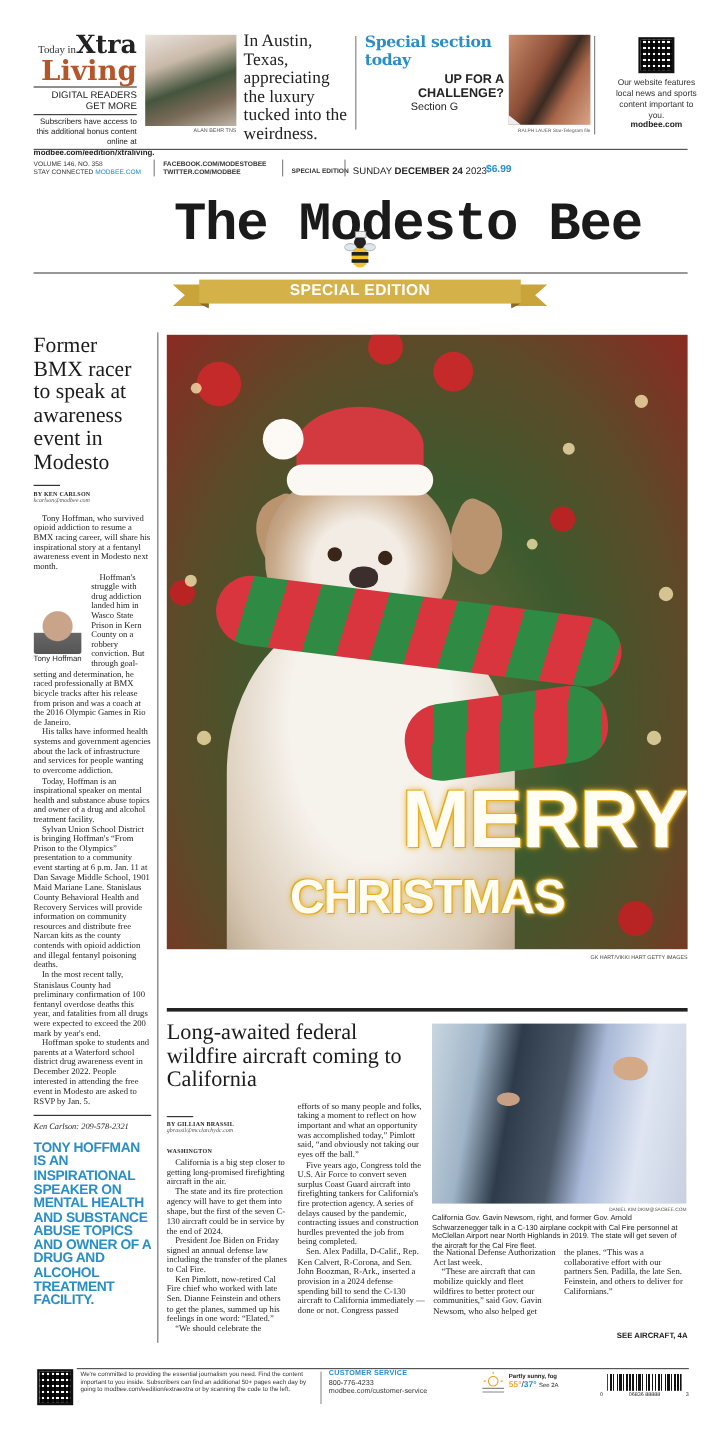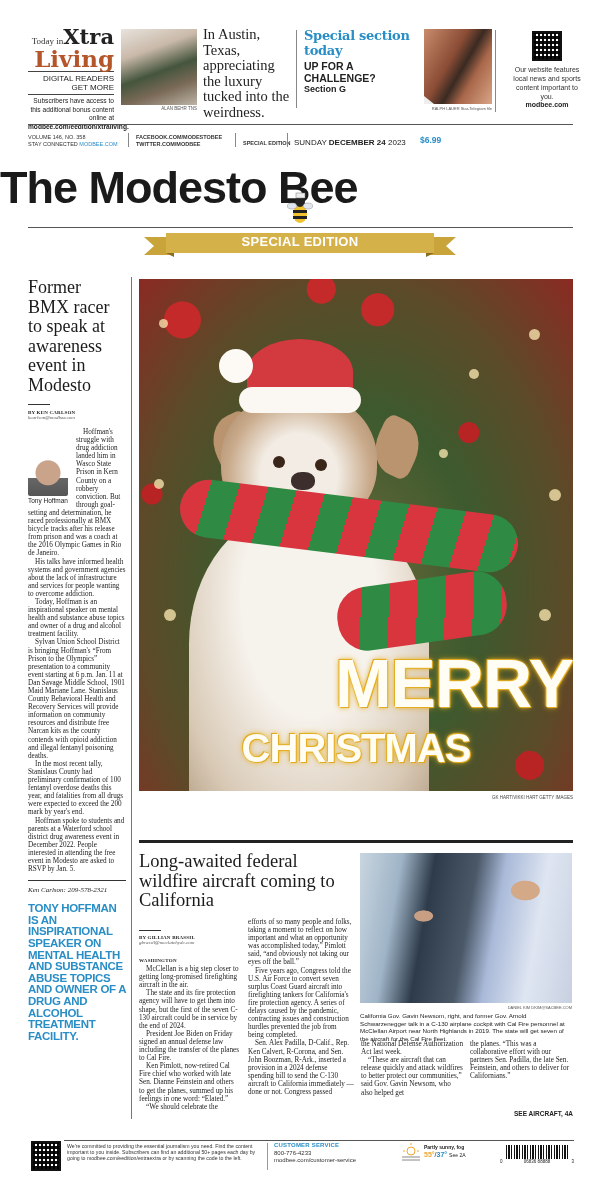--- a/index.html
+++ b/index.html
@@ -15,40 +15,40 @@
   .xtra-living { font-family: "DejaVu Serif", serif; font-weight: bold; font-size: 23px; color: #b5562a; line-height: 22px; border-bottom: 1px solid #444; padding-bottom: 1px; }
   .xtra-digital { font-size: 8px; font-family: "Liberation Sans", sans-serif; letter-spacing: 0; border-bottom: 1px solid #444; padding: 2px 0; text-transform: uppercase; }
   .xtra-sub { font-size: 6.6px; font-family: "Liberation Sans", sans-serif; line-height: 8.5px; margin-top: 2px; }
   .xtra-sub b { display: block; }
   .promo-photo1 { left: 121px; top: 29px; width: 76px; height: 76px; background: linear-gradient(160deg,#e8e3dc 0%,#c9b9a9 30%,#45553d 55%,#7a6a57 75%,#bdb4a6 100%); }
   .photo-credit { font-size: 4.5px; font-family: "Liberation Sans", sans-serif; color: #555; text-align: right; }
   .promo-austin { left: 203px; top: 27px; width: 88px; font-size: 14.5px; line-height: 15.5px; color: #222; }
   .vrule { width: 1px; background: #888; }
   .promo-special { left: 304px; top: 28px; width: 116px; }
   .special-title { color: #2a8ec6; font-weight: bold; font-size: 13px; font-family: "DejaVu Serif", serif; letter-spacing: -0.3px; }
-  .special-kicker { font-family: "Liberation Sans", sans-serif; font-weight: bold; font-size: 10.5px; margin-top: 2px; }
+  .special-kicker { font-family: "Liberation Sans", sans-serif; font-weight: bold; font-size: 10.5px; margin-top: 2px; text-align: right; }
   .special-body { font-size: 14px; line-height: 15px; margin-top: 1px; }
-  .special-section { font-family: "Liberation Sans", sans-serif; font-weight: bold; font-size: 9px; }
+  .special-section { font-family: "Liberation Sans", sans-serif; font-weight: normal; font-size: 9px; text-align: center; }
   .promo-photo2 { left: 424px; top: 29px; width: 68px; height: 75px; background: linear-gradient(120deg,#c98c6c 0%,#8a4c35 40%,#3a2a22 55%,#a9674a 70%,#d9a587 100%); }
   .promo-qr { left: 510px; top: 28px; width: 74px; text-align: center; }
   .qr { width: 30px; height: 30px; margin: 3px auto 4px; background:
       repeating-linear-gradient(90deg,#111 0 2px,#fff 2px 4px),
       repeating-linear-gradient(0deg,#111 0 3px,#fff 3px 5px); background-blend-mode: multiply; border: 2px solid #111; }
   .qr-text { font-family: "Liberation Sans", sans-serif; font-size: 7px; line-height: 9px; color: #333; }
   .qr-url { font-family: "Liberation Sans", sans-serif; font-size: 7px; font-weight: bold; }
 
   .hr { height: 1px; background: #555; }
 
   
   .info { top: 134px; font-family: "Liberation Sans", sans-serif; font-size: 5.5px; line-height: 6.5px; color: #333; text-transform: uppercase; }
   .blue { color: #2a8ec6; }
   .date { font-size: 8px; font-family: "Liberation Sans", sans-serif; }
   .price { font-family: "Liberation Sans", sans-serif; font-weight: bold; color: #2a8ec6; font-size: 8.5px; }
 
-  .masthead { left: 0; width: 535px; top: 160px; text-align: left; font-family: Liberation Sans, sans-serif; font-weight: bold; font-size: 45px; letter-spacing: -1px; color: #1a1a1a; line-height: 55px; }
+  .masthead { left: 0; width: 535px; top: 160px; text-align: right; font-family: Liberation Mono, monospace; font-weight: bold; font-size: 45px; letter-spacing: -1px; color: #1a1a1a; line-height: 55px; }
   .bee { left: 287px; top: 192px; width: 26px; height: 36px; }
   .banner { left: 144px; top: 231px; width: 312px; height: 26px; }
 
   
   .left-col { left: 28px; top: 278px; width: 98px; }
   .left-head { font-size: 18px; line-height: 19.5px; color: #1b1b1b; font-family: "Liberation Serif", serif; }
   .byline-rule { width: 22px; height: 1px; background: #333; margin: 9px 0 5px; }
   .byline { font-size: 5px; font-weight: bold; letter-spacing: 0.2px; text-transform: uppercase; }
   .email { font-size: 5px; font-style: italic; color: #555; margin-bottom: 8px; }
   .body { font-size: 7.2px; line-height: 8.1px; text-align: left; color: #222; }
@@ -155,21 +155,21 @@
 <div class="abs info" style="left:136px;font-weight:bold;">
   <div>FACEBOOK.COM/MODESTOBEE</div>
   <div>TWITTER.COM/MODBEE</div>
 </div>
 <div class="abs vrule" style="left:235px;top:133px;height:14px;"></div>
 <div class="abs info" style="left:243px;top:140px;font-weight:bold;">SPECIAL EDITION</div>
 <div class="abs vrule" style="left:287px;top:133px;height:14px;"></div>
 <div class="abs date" style="left:294px;top:138px;">
   <span>SUNDAY</span> <b>DECEMBER 24</b> <span>2023</span>
 </div>
-<div class="abs price" style="left:420px;top:135px;">$6.99</div>
+<div class="abs price" style="left:405px;top:135px;">$6.99</div>
 
 <div class="abs masthead">The Modesto Bee</div>
 <svg class="abs bee" viewBox="0 0 26 36">
   <ellipse cx="13" cy="22" rx="7" ry="9" fill="#f2c12e"></ellipse>
   <rect x="6" y="18" width="14" height="3" fill="#222"></rect>
   <rect x="6" y="24" width="14" height="3" fill="#222"></rect>
   <circle cx="13" cy="10" r="5" fill="#222"></circle>
   <ellipse cx="5" cy="14" rx="5" ry="3" fill="#dfe6ee" stroke="#888" stroke-width="0.5"></ellipse>
   <ellipse cx="21" cy="14" rx="5" ry="3" fill="#dfe6ee" stroke="#888" stroke-width="0.5"></ellipse>
   <rect x="9" y="1" width="9" height="5" fill="#eee" stroke="#777" stroke-width="0.5"></rect>
@@ -183,20 +183,21 @@
   <polygon points="290,22 282,26 282,22" fill="#8a6d1f"></polygon>
 </svg>
 <div class="abs sans" style="left:166px;top:234px;width:268px;text-align:center;font-weight:bold;font-size:13px;color:#fff;letter-spacing:0.3px;">SPECIAL EDITION</div>
 
 <div class="abs left-col">
   <div class="left-head">Former BMX racer to speak at awareness event in Modesto</div>
   <div class="byline-rule"></div>
   <div class="byline">BY KEN CARLSON</div>
   <div class="email">kcarlson@modbee.com</div>
   <div class="body">
+    <p>Tony Hoffman, who survived opioid addiction to resume a BMX racing career, will share his inspirational story at a fentanyl awareness event in Modesto next month.</p>
     <div class="mug-wrap" style="margin-top:28px;">
       <div class="mug"></div>
       <div class="mug-name">Tony Hoffman</div>
     </div>
     <p>Hoffman's struggle with drug addiction landed him in Wasco State Prison in Kern County on a robbery conviction. But through goal-setting and determination, he raced professionally at BMX bicycle tracks after his release from prison and was a coach at the 2016 Olympic Games in Rio de Janeiro.</p>
     <p>His talks have informed health systems and government agencies about the lack of infrastructure and services for people wanting to overcome addiction.</p>
     <p>Today, Hoffman is an inspirational speaker on mental health and substance abuse topics and owner of a drug and alcohol treatment facility.</p>
     <p>Sylvan Union School District is bringing Hoffman's “From Prison to the Olympics” presentation to a community event starting at 6 p.m. Jan. 11 at Dan Savage Middle School, 1901 Maid Mariane Lane. Stanislaus County Behavioral Health and Recovery Services will provide information on community resources and distribute free Narcan kits as the county contends with opioid addiction and illegal fentanyl poisoning deaths.</p>
     <p>In the most recent tally, Stanislaus County had preliminary confirmation of 100 fentanyl overdose deaths this year, and fatalities from all drugs were expected to exceed the 200 mark by year's end.</p>
     <p>Hoffman spoke to students and parents at a Waterford school district drug awareness event in December 2022. People interested in attending the free event in Modesto are asked to RSVP by Jan. 5.</p>
@@ -234,37 +235,37 @@
 
 <div class="abs story-rule"></div>
 <div class="abs story-head serif">Long-awaited federal wildfire aircraft coming to California</div>
 <div class="abs story-by">
   <div style="width:22px;height:1px;background:#333;margin-bottom:4px;"></div>
   <div class="byline">BY GILLIAN BRASSIL</div>
   <div class="email" style="margin-bottom:0;">gbrassil@mcclatchydc.com</div>
 </div>
 <div class="abs story-col1 body">
   <div class="dateline">WASHINGTON</div>
-  <p>McClellan is a big step closer to getting long-promised firefighting aircraft in the air.</p>
+  <p>California is a big step closer to getting long-promised firefighting aircraft in the air.</p>
   <p>The state and its fire protection agency will have to get them into shape, but the first of the seven C-130 aircraft could be in service by the end of 2024.</p>
   <p>President Joe Biden on Friday signed an annual defense law including the transfer of the planes to Cal Fire.</p>
   <p>Ken Pimlott, now-retired Cal Fire chief who worked with late Sen. Dianne Feinstein and others to get the planes, summed up his feelings in one word: “Elated.”</p>
   <p>“We should celebrate the</p>
 </div>
 <div class="abs story-col2 body">
   <p style="text-indent:0">efforts of so many people and folks, taking a moment to reflect on how important and what an opportunity was accomplished today,” Pimlott said, “and obviously not taking our eyes off the ball.”</p>
   <p>Five years ago, Congress told the U.S. Air Force to convert seven surplus Coast Guard aircraft into firefighting tankers for California's fire protection agency. A series of delays caused by the pandemic, contracting issues and construction hurdles prevented the job from being completed.</p>
   <p>Sen. Alex Padilla, D-Calif., Rep. Ken Calvert, R-Corona, and Sen. John Boozman, R-Ark., inserted a provision in a 2024 defense spending bill to send the C-130 aircraft to California immediately — done or not. Congress passed</p>
 </div>
 <div class="abs photo2"></div>
 <div class="abs credit2">DANIEL KIM dkim@sacbee.com</div>
 <div class="abs caption2">California Gov. Gavin Newsom, right, and former Gov. Arnold Schwarzenegger talk in a C-130 airplane cockpit with Cal Fire personnel at McClellan Airport near North Highlands in 2019. The state will get seven of the aircraft for the Cal Fire fleet.</div>
 <div class="abs story-col3 body">
   <p style="text-indent:0">the National Defense Authorization Act last week.</p>
-  <p>“These are aircraft that can release quickly and attack wildfires to better protect our communities,” said Gov. Gavin Newsom, who also helped get</p>
+  <p>“These are aircraft that can mobilize quickly and fleet wildfires to better protect our communities,” said Gov. Gavin Newsom, who also helped get</p>
 </div>
 <div class="abs story-col4 body">
   <p style="text-indent:0">the planes. “This was a collaborative effort with our partners Sen. Padilla, the late Sen. Feinstein, and others to deliver for Californians.”</p>
 </div>
 <div class="abs jump">SEE AIRCRAFT, 4A</div>
 
 <div class="abs foot-rule"></div>
 <div class="abs foot-qr qr" style="margin:0;"></div>
 <div class="abs foot-text">We're committed to providing the essential journalism you need. Find the content important to you inside. Subscribers can find an additional 50+ pages each day by going to modbee.com/eedition/extraextra or by scanning the code to the left.</div>
 <div class="abs foot-vrule"></div>

